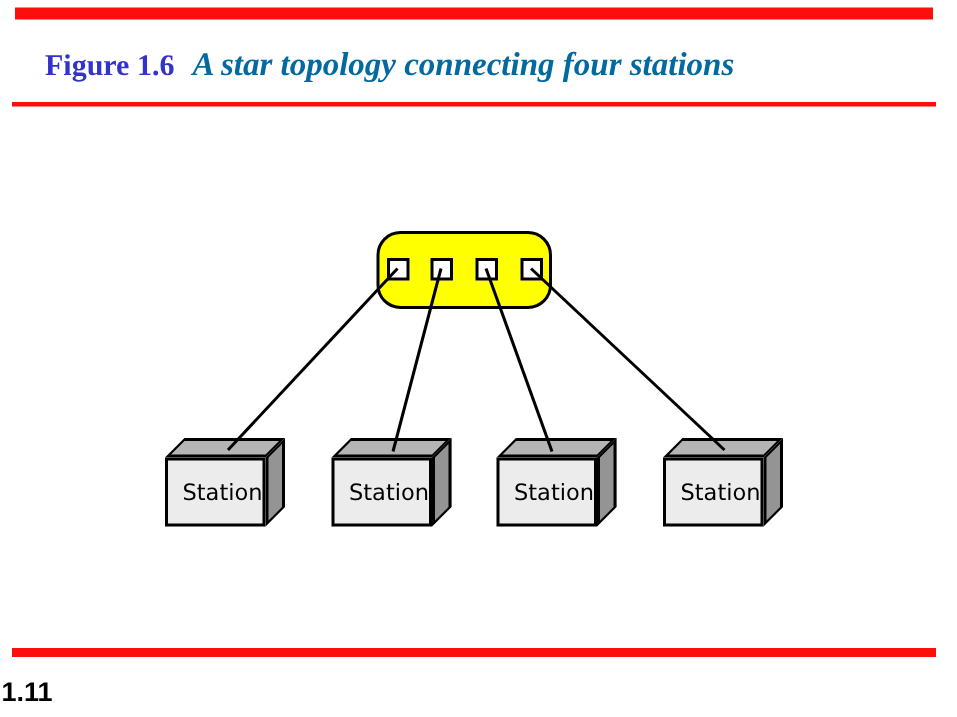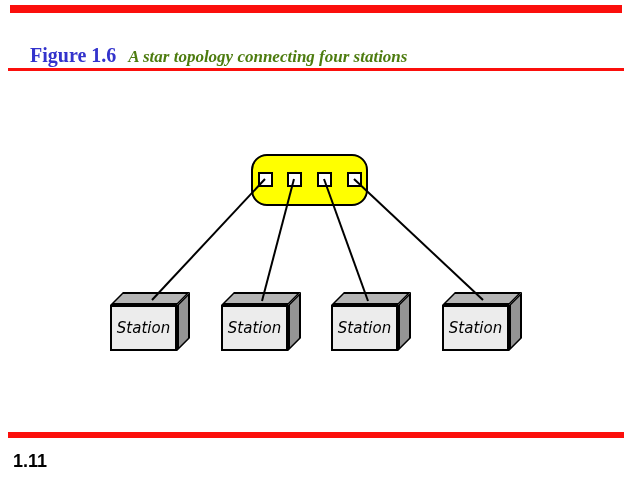--- a/index.html
+++ b/index.html
@@ -9,31 +9,31 @@
     font-family:"Liberation Sans", sans-serif;
   }
 
   
   .bar-top    { position:absolute; left:10px; top:5px;  width:612px; height:8px; background:var(--accent-red); }
   .rule-title { position:absolute; left:8px;  top:68px; width:616px; height:3px; background:var(--accent-red); }
   .bar-bottom { position:absolute; left:8px;  top:432px; width:616px; height:6px; background:var(--accent-red); }
 
   
   .title-row {
-    position:absolute; left:30px; top:44px; right:20px;
+    position:absolute; left:30px; top:30px; right:20px;
     display:flex; align-items:baseline; white-space:nowrap;
   }
   .figure-label {
     color:var(--title-blue); font-family:"Liberation Serif", serif;
     font-weight:bold; font-size:20px;
   }
   .figure-caption {
-    margin-left:12px; color:#4d7c0f;
+    margin-left:12px; color:#0369a1;
     font-family:"Liberation Serif", serif;
-    font-weight:bold; font-style:italic; font-size:17px;
+    font-weight:bold; font-style:italic; font-size:22px;
   }
 
   
   .hub-label {
     position:absolute; left:251px; top:126px; width:117px;
     text-align:center; font-size:19px; color:var(--text-black);
     font-family:"DejaVu Sans", sans-serif;
   }
   .hub-body {
     position:absolute; left:251px; top:154px; width:117px; height:52px;
@@ -64,30 +64,30 @@
   .station .face-side {
     position:absolute; left:67px; top:13px; width:13px; height:46px;
     box-sizing:border-box; background:var(--box-side);
     border:2px solid var(--line-black);
     transform-origin:0 0; transform:skewY(-45deg);
   }
   .station .face-front {
     position:absolute; left:0; top:13px; width:67px; height:46px;
     box-sizing:border-box; background:var(--box-front);
     border:2px solid var(--line-black);
-    display:flex; align-items:center; justify-content:center;font-style:italic;
+    display:flex; align-items:center; justify-content:flex-end;
   }
   .station .st-label {
     font-size:15px; color:var(--text-black);
     font-family:"DejaVu Sans", sans-serif;
   }
 
   
   .page-number {
-    position:absolute; left:13px; top:451px;
+    position:absolute; left:1px; top:451px;
     font-size:18px; font-weight:bold; color:var(--text-black);
     font-family:"Liberation Sans", sans-serif;
   }
 </style>
 </head>
 <body>
 
 <div class="slide">
 
   <div class="bar-top"></div>

